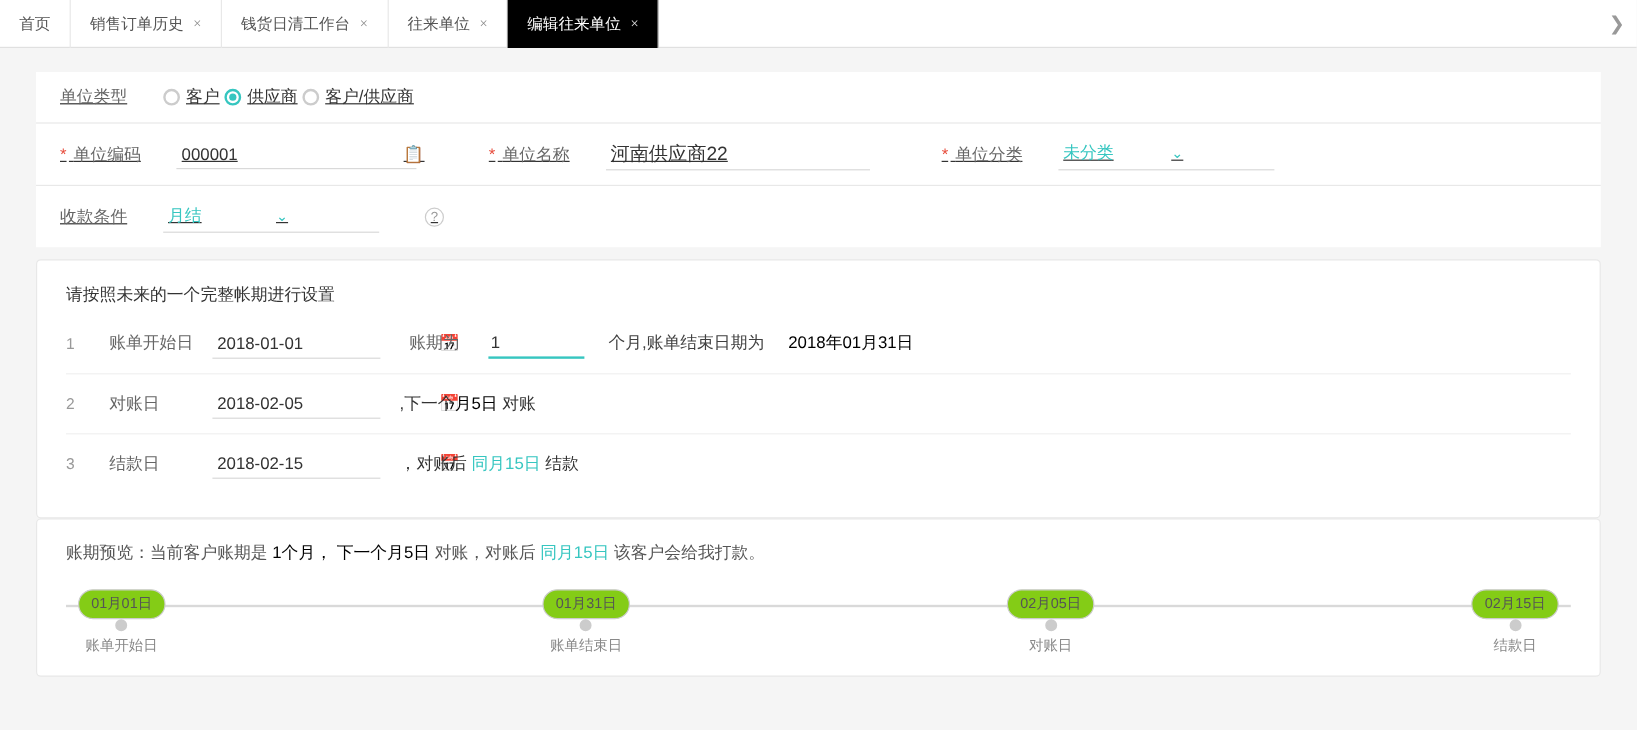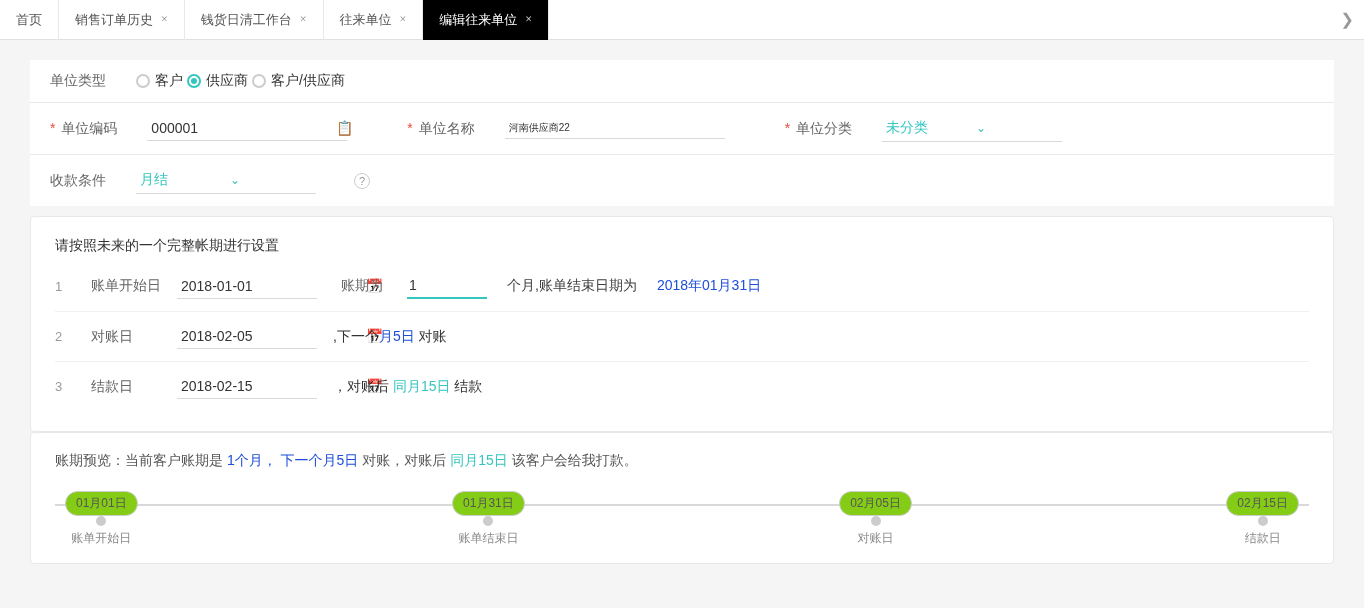--- a/index.html
+++ b/index.html
@@ -52,20 +52,21 @@
     .main-content {
       padding: 20px 30px;
       background: #f5f5f5;
       min-height: calc(100vh - 40px);
     }
 
     
     .form-section {
       background: #fff;
       padding: 0;
+      text-decoration: underline;
     }
 
     .form-row {
       display: flex;
       align-items: center;
       padding: 12px 20px;
       gap: 30px;
     }
 
     .form-label {
@@ -111,21 +112,21 @@
       height: 6px;
       border-radius: 50%;
       background: #36c6c0;
     }
 
     .form-input {
       border: none;
       border-bottom: 1px solid #d9d9d9;
       outline: none;
       padding: 4px 4px;
-      font-size: 10px;
+      font-size: 16px;
       color: #333;
       width: 180px;
     }
 
     .input-with-icon {
       display: flex;
       align-items: center;
       border-bottom: 1px solid #d9d9d9;
       width: 200px;
     }
@@ -253,21 +254,21 @@
       font-size: 14px;
       color: #333;
       padding: 4px 2px;
     }
 
     .period-text {
       color: #404040;
       margin: 0 4px;
     }
 
-    .highlight-orange { color: #1d4ed8; }
+    .highlight-orange { color: #000000; }
     .highlight-teal { color: #36c6c0; }
 
     
     .preview-section {
       background: #fff;
       border: 1px solid #e8e8e8;
       border-radius: 4px;
       margin-top: 0;
       padding: 16px 24px;
     }

